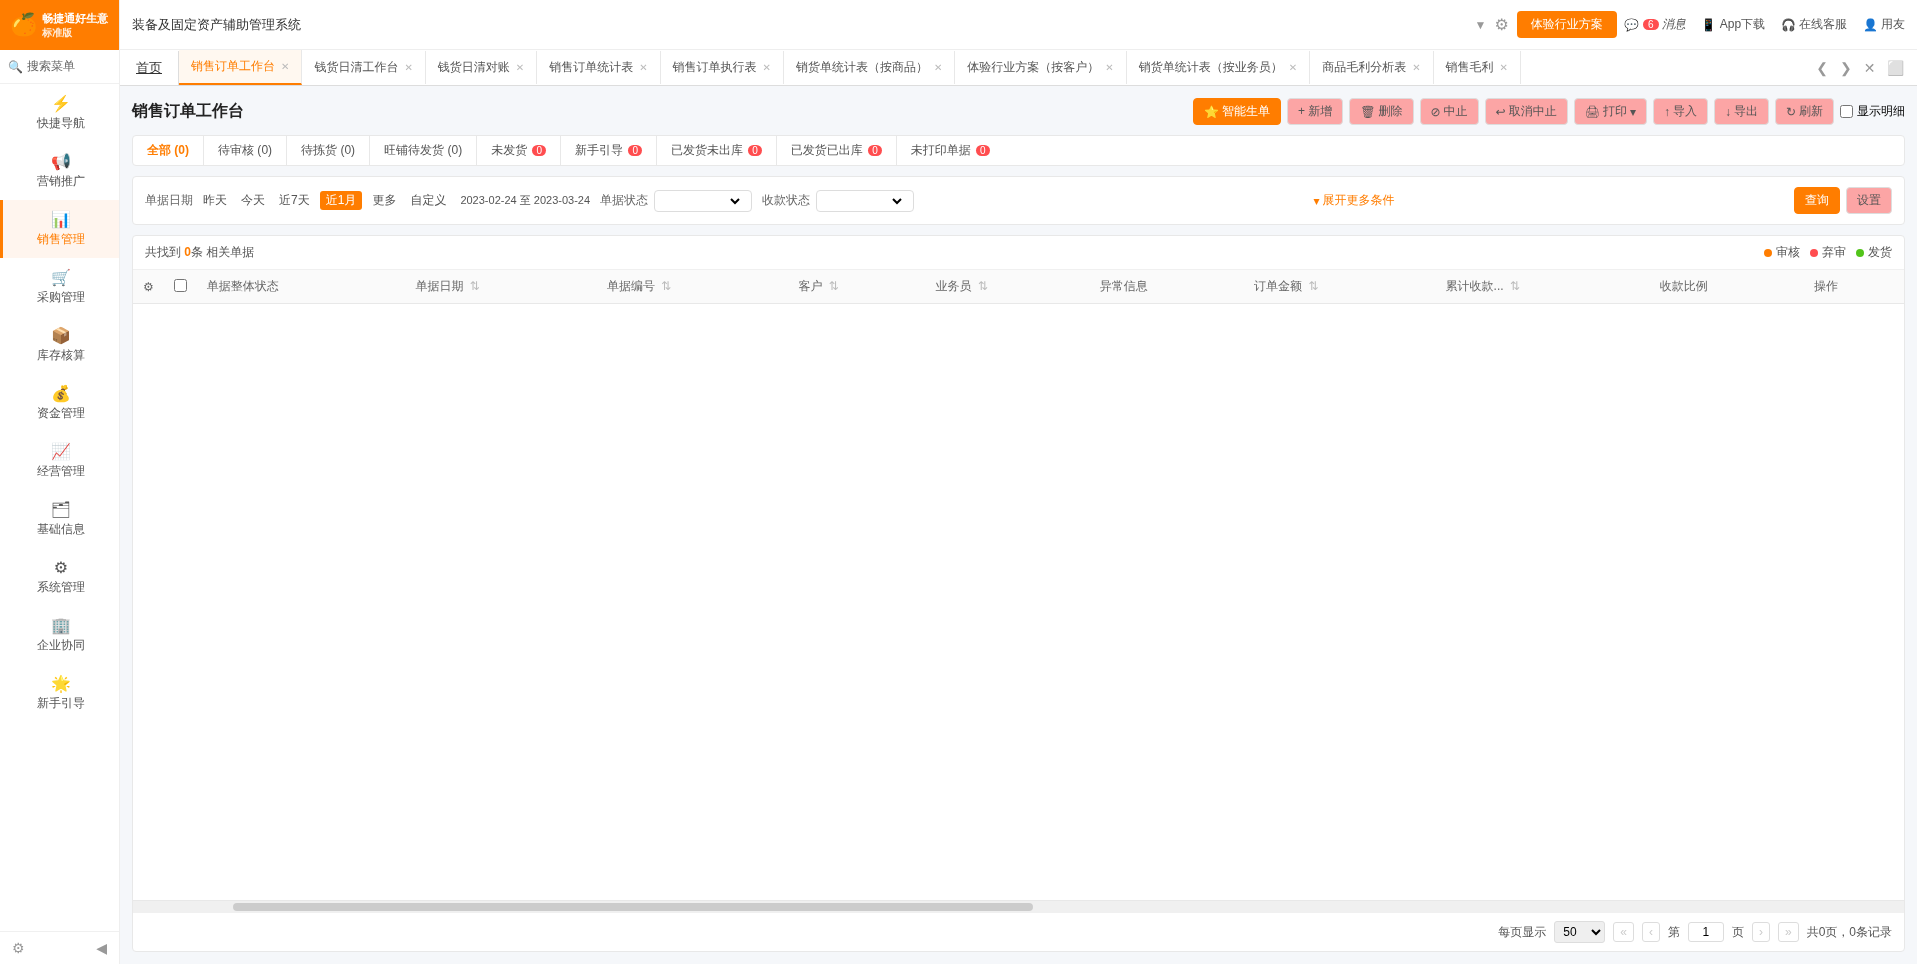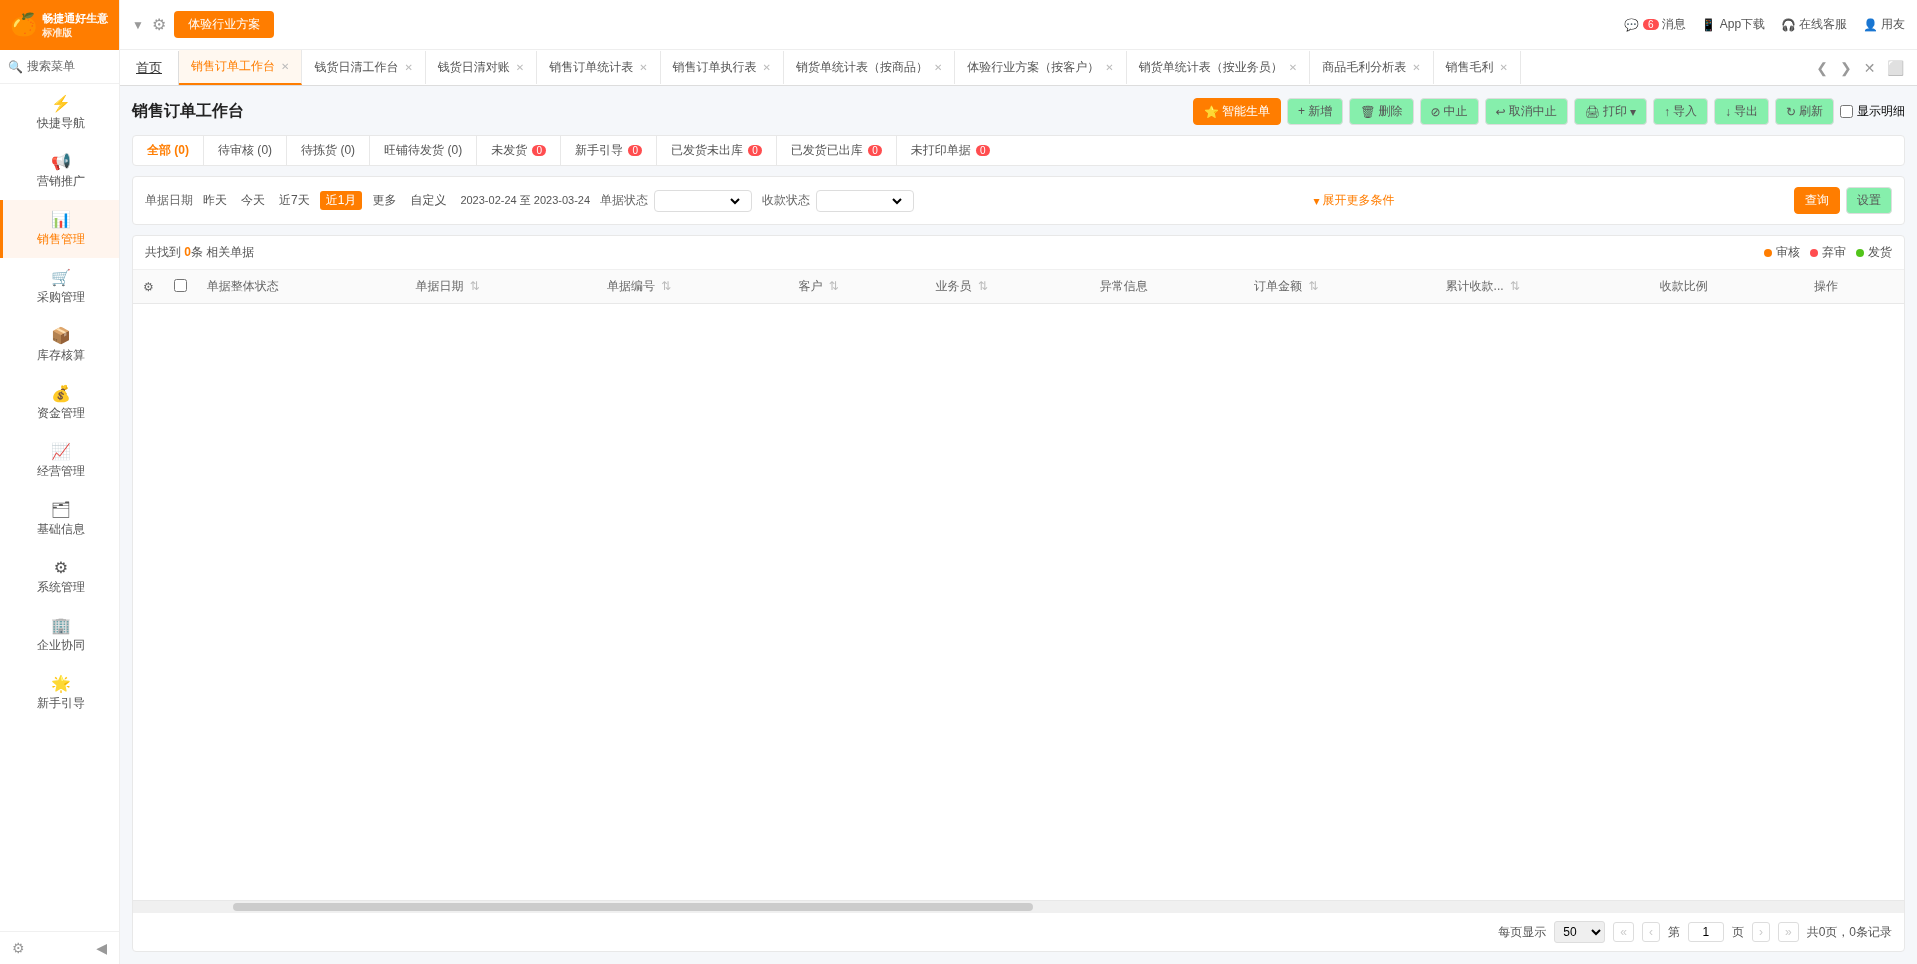--- a/index.html
+++ b/index.html
@@ -133,21 +133,21 @@
     
     .page-header {
       display: flex; align-items: center; justify-content: space-between;
       margin-bottom: 10px;
     }
     .page-title { font-size: 16px; font-weight: bold; color: #222; }
     .page-actions { display: flex; align-items: center; gap: 6px; }
     .action-btn {
       display: flex; align-items: center; gap: 3px;
       padding: 4px 10px; border: 1px solid #ddd; border-radius: 4px;
-      background: #86efac; cursor: pointer; font-size: 12px; color: #555;
+      background: #fca5a5; cursor: pointer; font-size: 12px; color: #555;
     }
     .action-btn.primary { background: #ff7d00; color: #fff; border-color: #ff7d00; }
 
     
     .filter-tabs {
       display: flex; align-items: center; gap: 0;
       background: #fff; border-radius: 4px;
       border: 1px solid #e8e8e8;
       margin-bottom: 10px;
       overflow: hidden;
@@ -322,28 +322,29 @@
 
   <div class="sidebar-bottom">
     <span class="icon-btn">⚙</span>
     <span class="icon-btn">◀</span>
   </div>
 </div>
 
 <div id="main">
 
   <div id="topbar">
+    <span class="topbar-title">装备及固定资产辅助管理系统</span>
     <span style="color:#999; cursor:pointer;">▼</span>
     <span class="topbar-settings">⚙</span>
     <button class="topbar-btn">体验行业方案</button>
     <div class="topbar-icons">
       <div class="topbar-icon-item">
         <span>💬</span>
         <span class="badge">6</span>
-        <span style="color:#555;">消息</span>
+        <span style="color:#555;font-style:italic;">消息</span>
       </div>
       <div class="topbar-icon-item">
         <span>📱</span>
         <span>App下载</span>
       </div>
       <div class="topbar-icon-item">
         <span>🎧</span>
         <span>在线客服</span>
       </div>
       <div class="topbar-icon-item">

